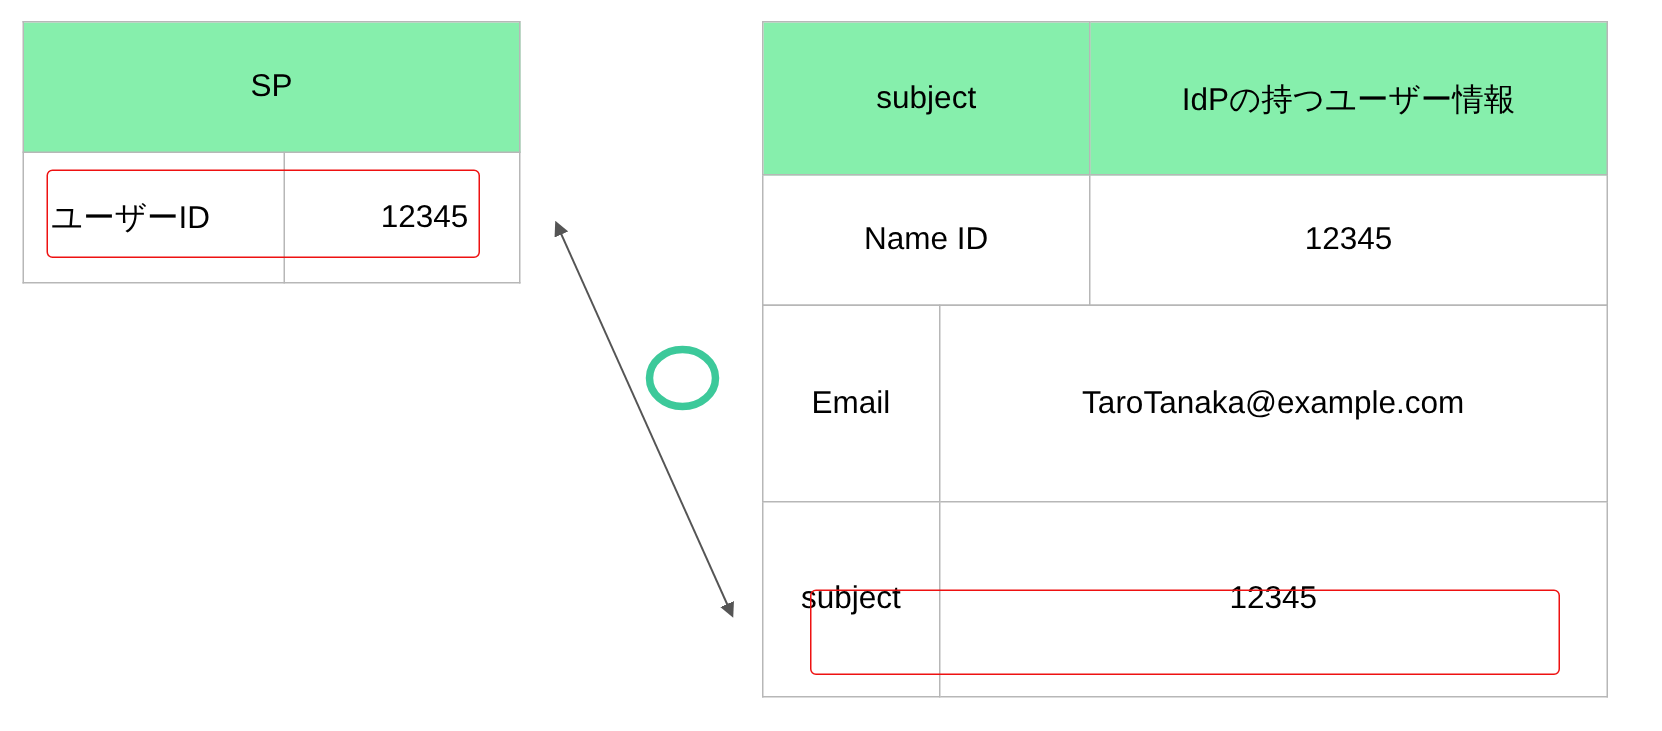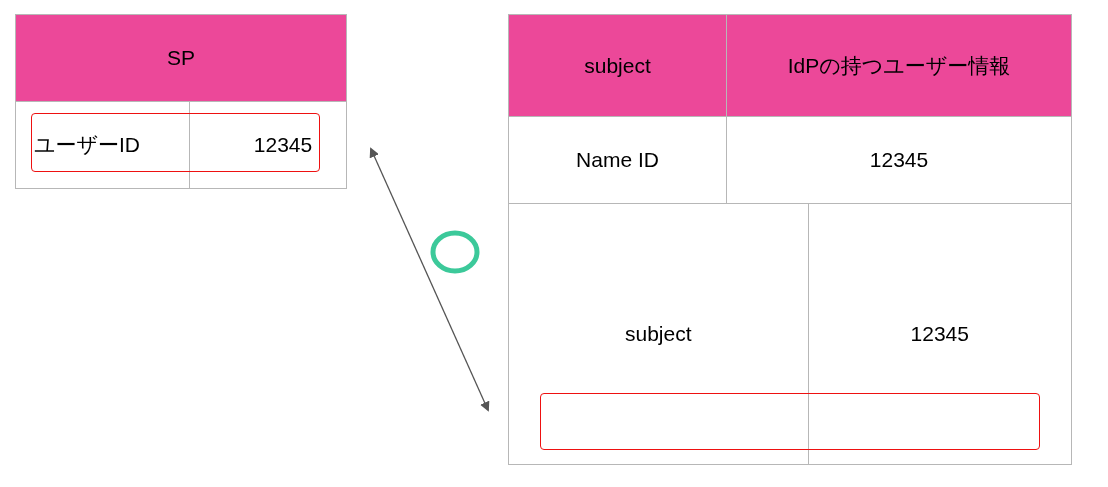--- a/index.html
+++ b/index.html
@@ -1,21 +1,21 @@
 <!DOCTYPE html>
 <html><head>
 <meta charset="utf-8">
 <style>
   html, body { margin:0; padding:0; background:#ffffff; }
   body { width:1108px; height:487px; position:relative; overflow:hidden;
          font-family:"Liberation Sans", "DejaVu Sans", sans-serif; color:#000; }
   .tbl { position:absolute; border-collapse:collapse; }
   .tbl td { border:1.5px solid #b7b7b7; text-align:center; vertical-align:middle;
             font-size:21px; padding:0; }
-  .tbl td.hd { background:#ec4899; }
+  .tbl td.hd { background:#86efac; }
   .red { position:absolute; border:1.5px solid #ee1111; border-radius:4px; box-sizing:border-box; }
   svg.overlay { position:absolute; left:0; top:0; }
 </style>
 </head>
 <body>
 
 <table class="tbl" style="left:15px; top:14px; width:332px; height:175px;">
   <tbody>
       <tr style="height:87px;">
     <td class="hd" colspan="2">SP</td>
@@ -36,20 +36,24 @@
   <tr style="height:87px;margin-left:12px;">
     <td>Name ID</td>
     <td>12345</td>
   </tr>
 </tbody>
   </table>
 
 <table class="tbl" style="left:508px; top:203px; width:564px; height:262px;">
   <tbody>
   <tr style="height:87px;">
+    <td>Email</td>
+    <td>TaroTanaka@example.com</td>
+  </tr>
+  <tr style="height:87px;">
     <td>subject</td>
     <td>12345</td>
   </tr>
 </tbody>
   </table>
 
 <div class="red" style="left:31px; top:113px; width:289px; height:59px;"></div>
 <div class="red" style="left:540px; top:393px; width:500px; height:57px;"></div>
 
 <svg class="overlay" width="1108" height="487">

